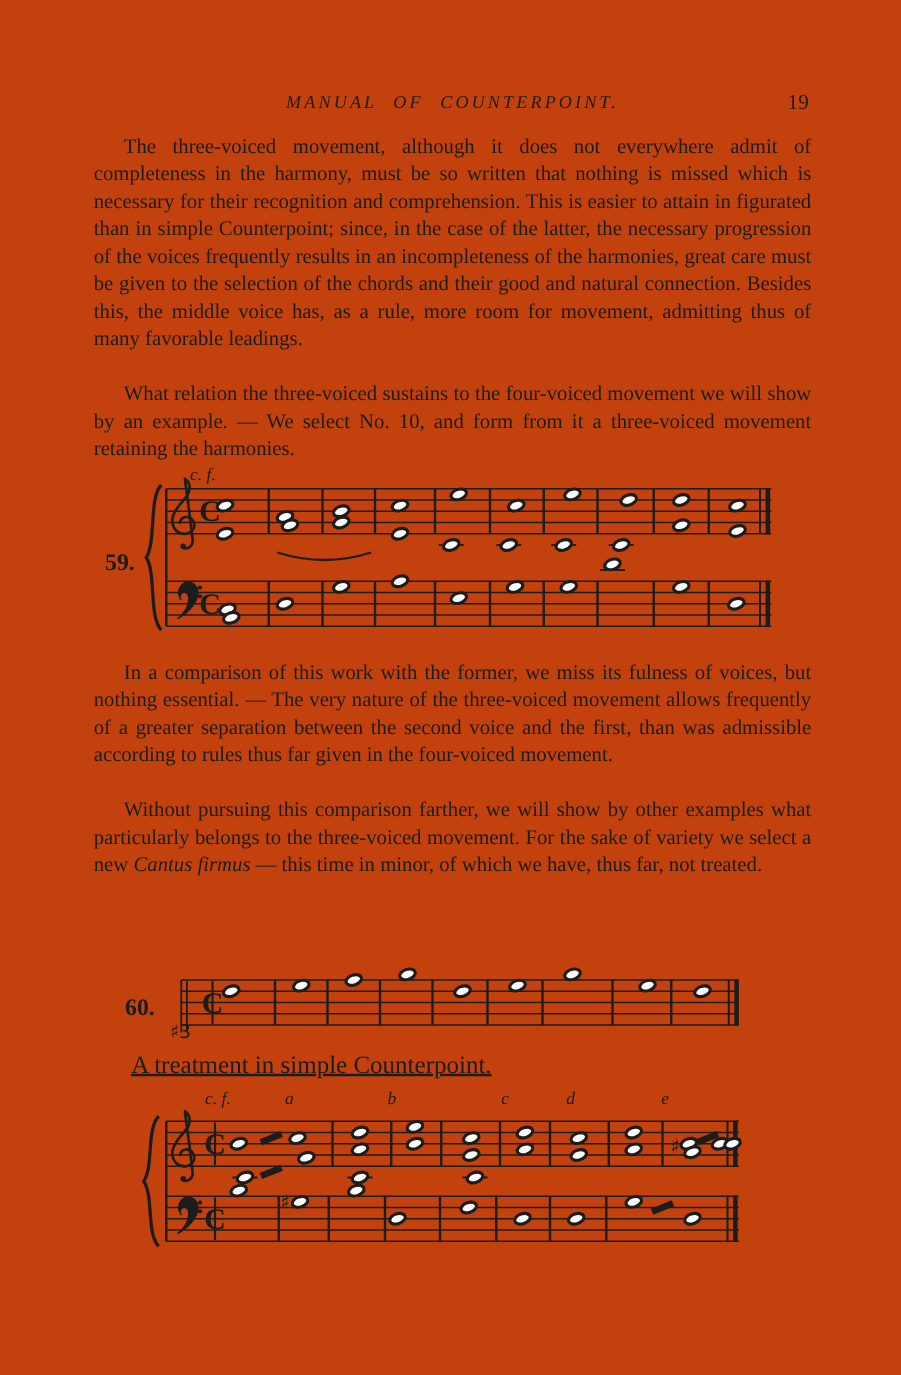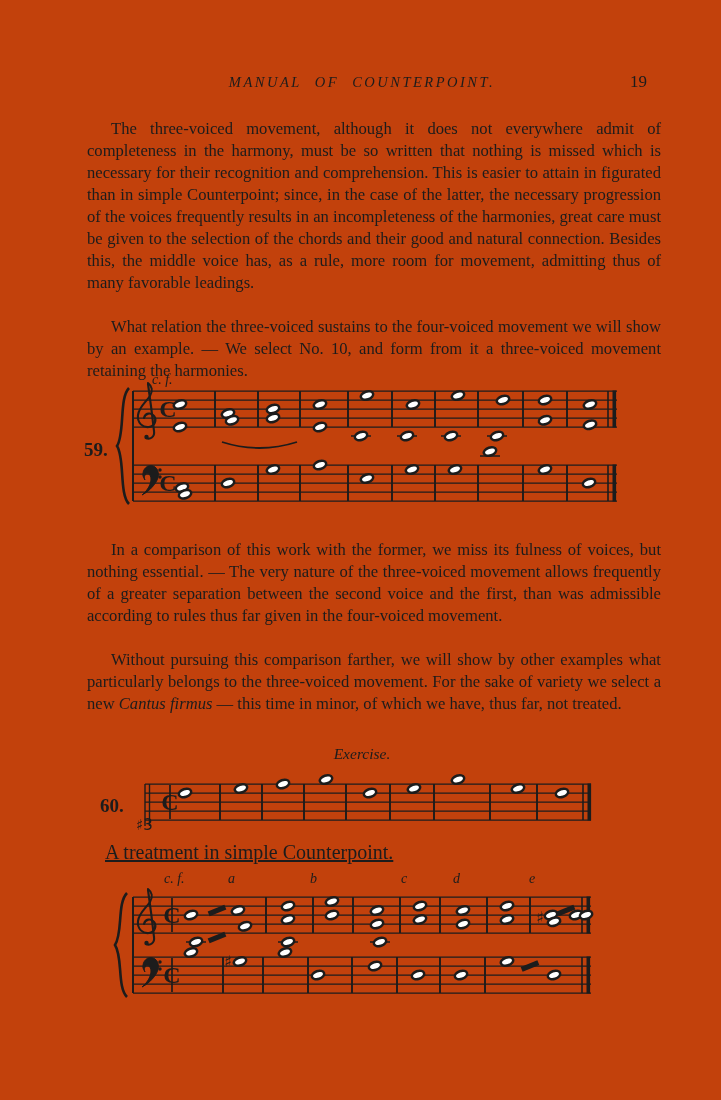--- a/index.html
+++ b/index.html
@@ -2,21 +2,21 @@
 <html><head>
 <meta charset="utf-8">
 <style>
   html,body{margin:0;padding:0;background:#ffffff;}
   .page{position:relative;width:721px;height:1100px;background:#c2410c;color:#1c1c1c;
         font-family:"Liberation Serif","DejaVu Serif",serif;overflow:hidden;}
   .running-head{position:absolute;top:74px;left:75px;width:574px;height:22px;}
   .rh-title{position:absolute;left:0;right:0;text-align:center;font-style:italic;
             font-size:14.5px;letter-spacing:2.5px;word-spacing:7px;}
   .rh-page{position:absolute;right:2px;top:-2px;font-size:17px;}
-  .para{position:absolute;left:75px;width:574px;margin:12px;font-size:16.6px;line-height:22px;
+  .para{position:absolute;left:75px;width:574px;margin:0;font-size:16.6px;line-height:22px;
         text-align:justify;text-indent:24px;}
   .exercise-heading{position:absolute;left:75px;width:574px;text-align:center;
         font-style:italic;font-size:15.5px;}
   .caption{position:absolute;left:75px;width:574px;margin:0;font-size:20px;text-indent:30px;text-decoration:underline;}
   figure{position:absolute;margin:0;padding:0;}
   svg text{user-select:none;}
 </style>
 </head>
 <body>
 
@@ -117,21 +117,20 @@
         <ellipse cx="420" cy="79.5" rx="6.4" ry="4" fill="#ffffff" stroke="#1c1c1c" stroke-width="2.5" transform="rotate(-18 420 79.5)"></ellipse>
         <ellipse cx="475" cy="97.5" rx="6.4" ry="4" fill="#ffffff" stroke="#1c1c1c" stroke-width="2.5" transform="rotate(-18 475 97.5)"></ellipse>
         <ellipse cx="519" cy="111" rx="6.4" ry="4" fill="#ffffff" stroke="#1c1c1c" stroke-width="2.5" transform="rotate(-18 519 111)"></ellipse>
       </svg>
   </figure>
 
   <p class="para" style="top:637px"><span>Without pursuing this comparison farther, we will show by other examples what particularly belongs to the three-voiced movement.  For the sake of variety we select a new </span><i>Cantus firmus</i><span> — this time in minor, of which we have, thus far, not treated.</span></p>
 
   <p class="para" style="top:527px">In a comparison of this work with the former, we miss its fulness of voices, but nothing essential. — The very nature of the three-voiced movement allows frequently of a greater separation between the second voice and the first, than was admissible according to rules thus far given in the four-voiced movement.</p>
 
-  <div class="exercise-heading" style="top:745px">Exercise.</div>
 
   <figure style="left:70px;top:766px">
     <svg id="fig60" width="580" height="80" viewBox="0 0 580 80">
         <text x="30" y="46" font-size="19" fill="#1c1c1c" text-anchor="start" style="font-family: &quot;Liberation Serif&quot;, &quot;DejaVu Serif&quot;, serif; font-weight: bold;">60.</text>
         <text x="66" y="64" font-size="15" fill="#1c1c1c" text-anchor="start" style="font-family: &quot;DejaVu Sans&quot;, sans-serif;">♯3</text>
         <line x1="75" y1="18" x2="521" y2="18" stroke="#1c1c1c" stroke-width="1.25"></line>
         <line x1="75" y1="27" x2="521" y2="27" stroke="#1c1c1c" stroke-width="1.25"></line>
         <line x1="75" y1="36" x2="521" y2="36" stroke="#1c1c1c" stroke-width="1.25"></line>
         <line x1="75" y1="45" x2="521" y2="45" stroke="#1c1c1c" stroke-width="1.25"></line>
         <line x1="75" y1="54" x2="521" y2="54" stroke="#1c1c1c" stroke-width="1.25"></line>

